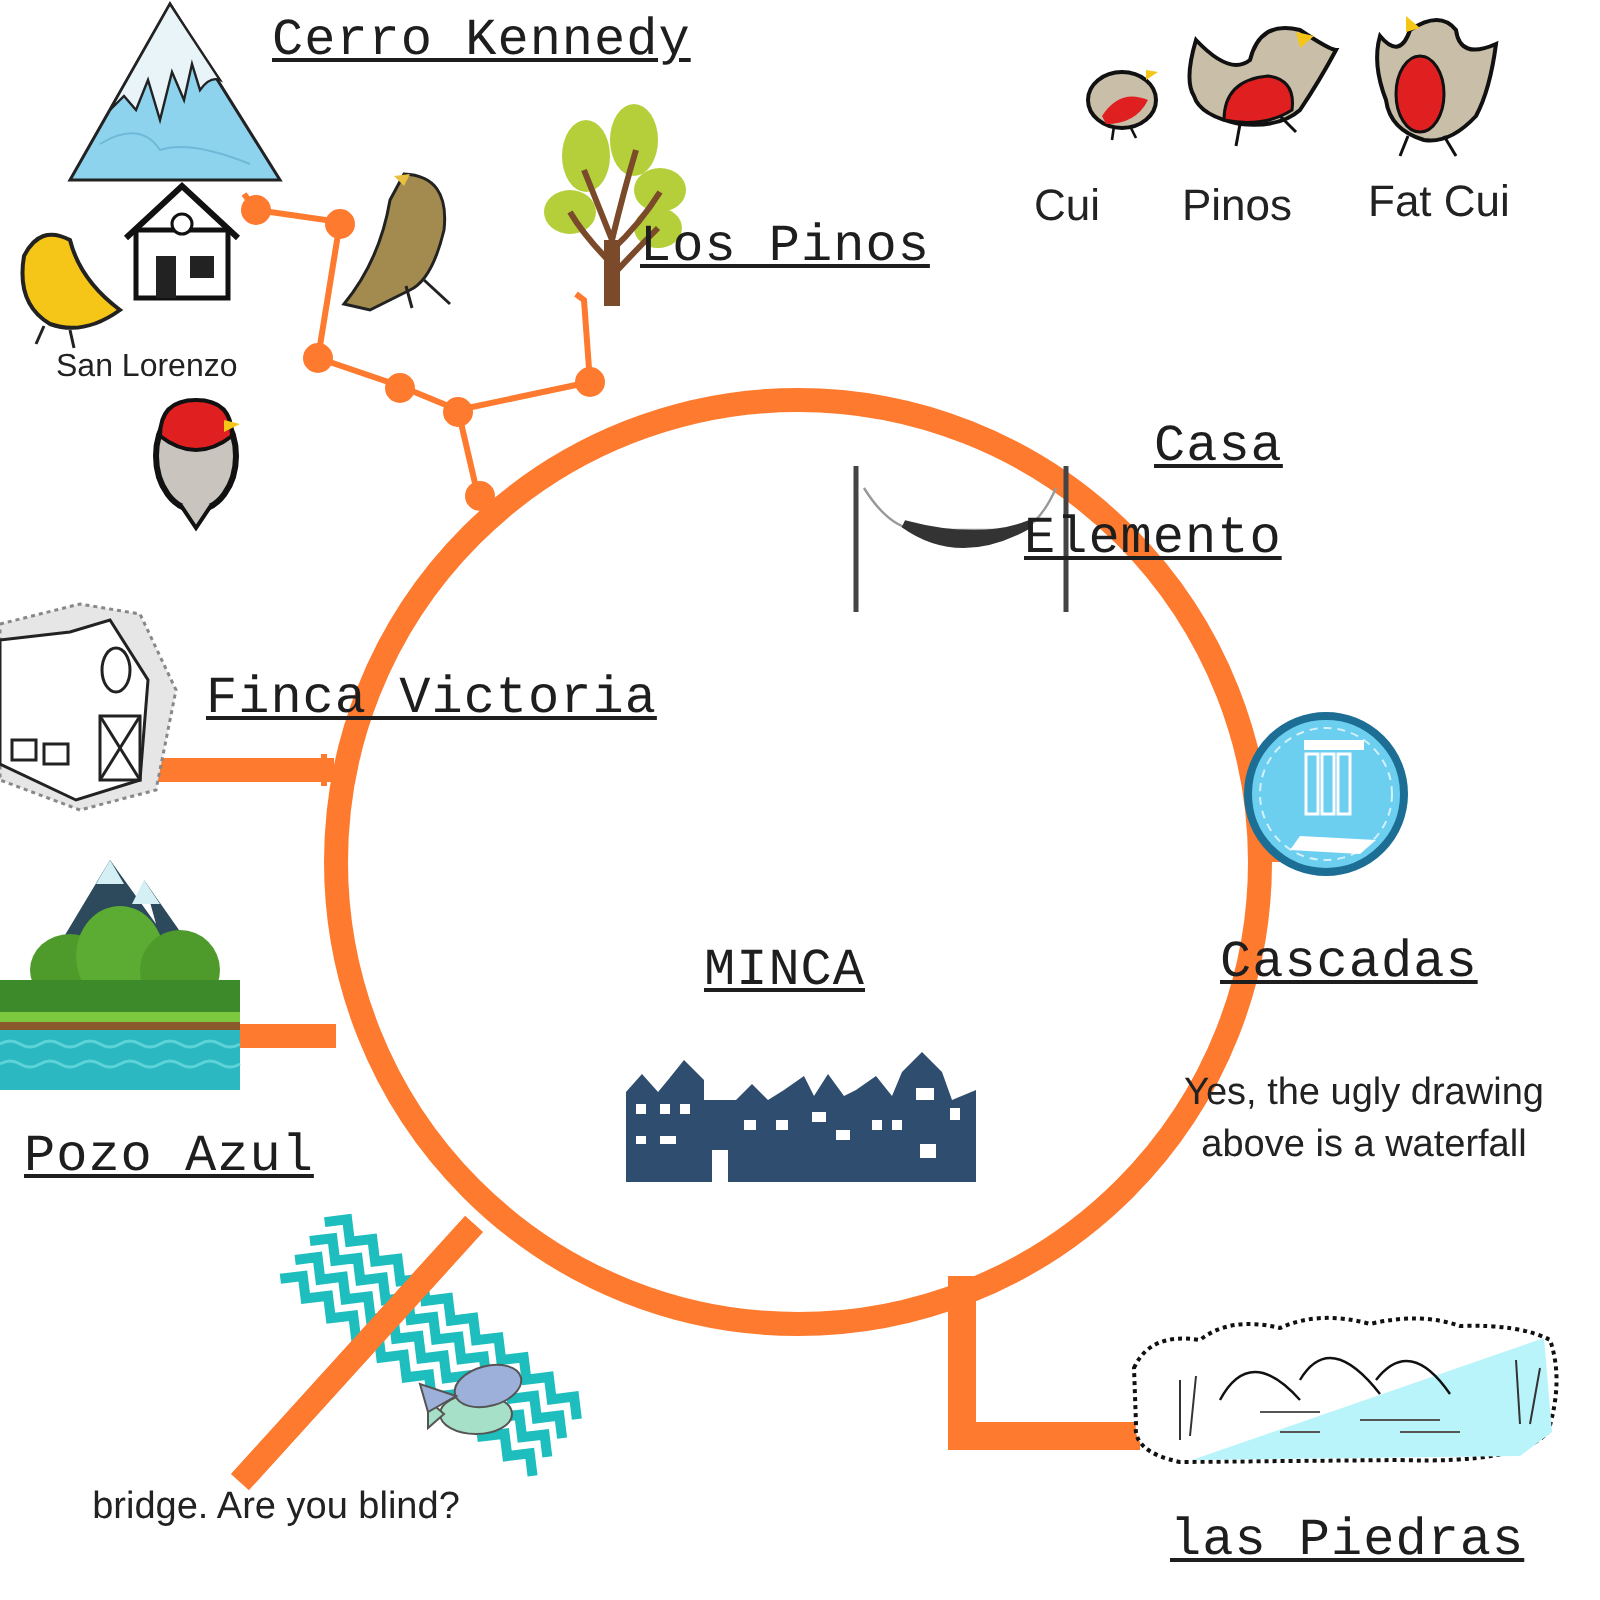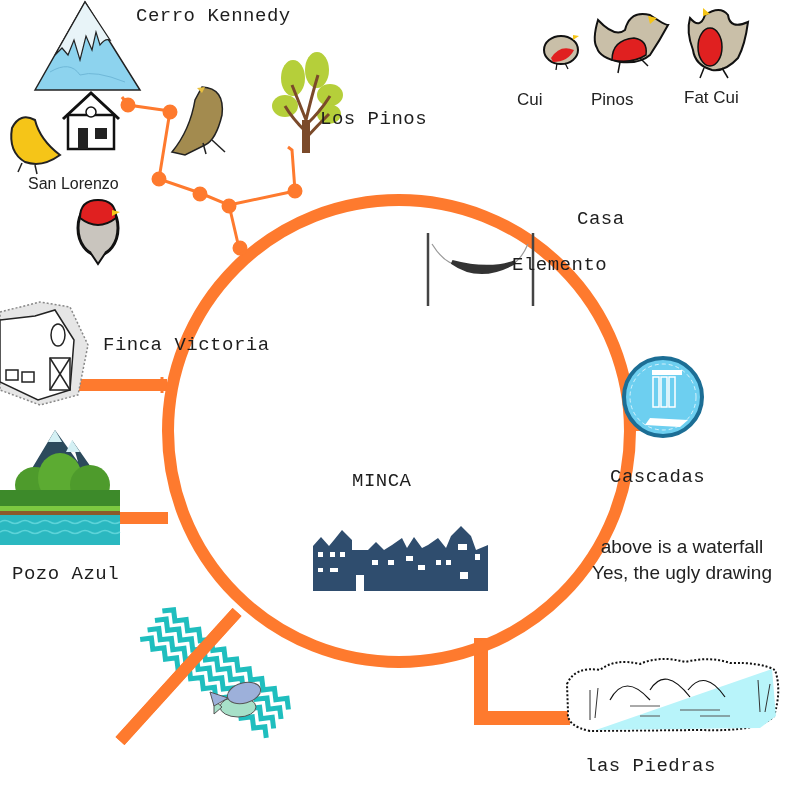--- a/index.html
+++ b/index.html
@@ -5,29 +5,29 @@
   html, body { margin:0; padding:0; background:#ffffff; }
   body { width:800px; height:800px; position:relative; overflow:hidden; }
   #canvas { position:absolute; left:0; top:0; width:800px; height:800px; }
   .label {
     position:absolute;
     font-family: "Liberation Mono", "DejaVu Sans Mono", monospace;
     color:#1e1e1e;
     white-space:nowrap;
     letter-spacing:0.5px;
   }
-  .place { font-size:19px; }
+  .place { font-size:26px;text-decoration:underline; }
   .sans {
     position:absolute;
     font-family: "Liberation Sans", "DejaVu Sans", sans-serif;
     color:#222;
     text-align:center;
   }
   .cap { font-size:19px; line-height:26px; }
-  .legend { font-size:17px; }
+  .legend { font-size:22px; }
   .small-place { font-size:16px; }
 </style>
 </head>
 <body>
 
 <svg id="canvas" viewBox="0 0 800 800" xmlns="http://www.w3.org/2000/svg">
 
   <g stroke="#FE7A2E" fill="none" stroke-linecap="butt">
 
     <line x1="76" y1="385" x2="167" y2="385" stroke-width="12"></line>
@@ -212,23 +212,24 @@
 
 <div class="label place" style="left:136px; top:5px;">Cerro Kennedy</div>
 <div class="label place" style="left:320px; top:108px;">Los Pinos</div>
 <div class="sans small-place" style="left:28px; top:175px;">San Lorenzo</div>
 <div class="label place" style="left:577px; top:208px;">Casa</div>
 <div class="label place" style="left:512px; top:254px;">Elemento</div>
 <div class="label place" style="left:103px; top:334px;">Finca Victoria</div>
 <div class="label place" style="left:352px; top:470px;">MINCA</div>
 <div class="label place" style="left:610px; top:466px;">Cascadas</div>
 <div class="sans cap" style="left:572px; top:534px; width:220px;">
+  <div>Yes, the ugly drawing</div>
   <div>above is a waterfall</div>
-  <div>Yes, the ugly drawing</div>
 </div>
 <div class="label place" style="left:12px; top:563px;">Pozo Azul</div>
 <div class="sans cap" style="left:18px; top:741px; width:240px;">
+  <div>bridge. Are you blind?</div>
 </div>
 <div class="label place" style="left:585px; top:755px;">las Piedras</div>
 
 <div class="sans legend" style="left:517px; top:90px;">Cui</div>
 <div class="sans legend" style="left:591px; top:90px;">Pinos</div>
 <div class="sans legend" style="left:684px; top:88px;">Fat Cui</div>
 
 </body></html>

